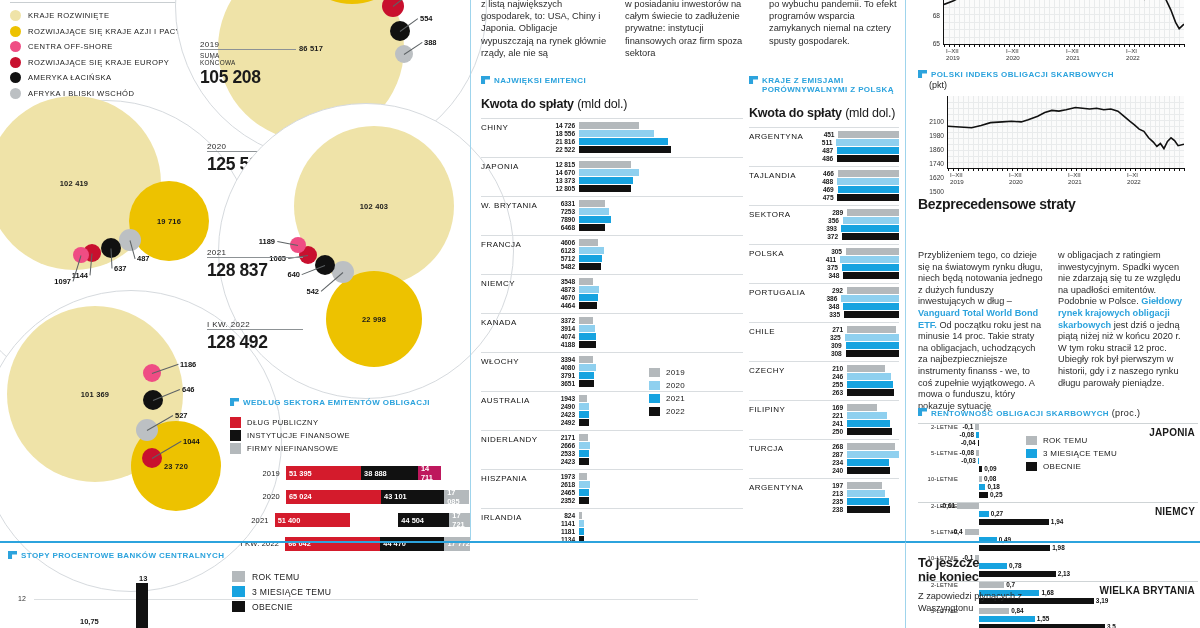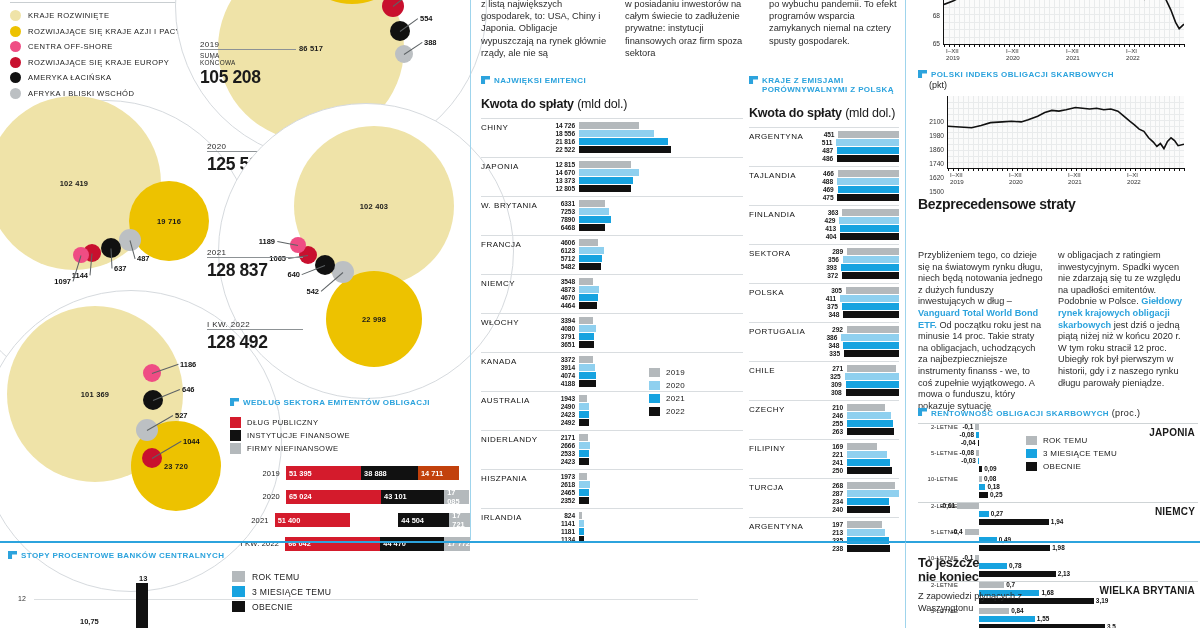--- a/index.html
+++ b/index.html
@@ -265,21 +265,21 @@
         <div class="row">
           <span class="sw" style="background: rgb(180, 185, 188);"></span>
           <span class="lb">FIRMY NIEFINANSOWE</span>
         </div>
       </div>
     <div class="sector-rows" id="sector-rows">
         <div class="sector-row">
           <div class="yl">2019</div>
           <div class="sector-seg" style="background: rgb(212, 27, 44); width: 75.1196px;">51 395</div>
           <div class="sector-seg" style="background: rgb(17, 17, 17); width: 56.8392px;">38 888</div>
-          <div class="sector-seg" style="background: #c2410c; width: 41px; color: rgb(255, 255, 255);">14 711</div>
+          <div class="sector-seg" style="background: #be185d; width: 23px; color: rgb(255, 255, 255);">14 711</div>
         </div>
         <div class="sector-row">
           <div class="yl">2020</div>
           <div class="sector-seg" style="background: rgb(212, 27, 44); width: 95.0399px;">65 024</div>
           <div class="sector-seg" style="background: rgb(17, 17, 17); width: 63.1256px;">43 101</div>
           <div class="sector-seg" style="background: rgb(180, 185, 188); width: 24.9717px; color: rgb(255, 255, 255);">17 085</div>
         </div>
         <div class="sector-row">
           <div class="yl">2021</div>
           <div class="sector-seg" style="background: rgb(212, 27, 44); width: 97.0511px;">51 400</div>
@@ -412,58 +412,58 @@
                 <div class="sval">4670</div>
                 <div class="sbar" style="background: rgb(23, 163, 224); width: 18.9973px;"></div>
               </div>
               <div class="srow">
                 <div class="sval">4464</div>
                 <div class="sbar" style="background: rgb(17, 17, 17); width: 18.1593px;"></div>
               </div>
             </div>
           </div>
           <div class="barrow">
+            <div class="cname">KANADA</div>
+            <div class="series">
+              <div class="srow">
+                <div class="sval">3372</div>
+                <div class="sbar" style="background: rgb(180, 185, 188); width: 13.7171px;"></div>
+              </div>
+              <div class="srow">
+                <div class="sval">3914</div>
+                <div class="sbar" style="background: rgb(143, 208, 239); width: 15.9219px;"></div>
+              </div>
+              <div class="srow">
+                <div class="sval">4074</div>
+                <div class="sbar" style="background: rgb(23, 163, 224); width: 16.5728px;"></div>
+              </div>
+              <div class="srow">
+                <div class="sval">4188</div>
+                <div class="sbar" style="background: rgb(17, 17, 17); width: 17.0366px;"></div>
+              </div>
+            </div>
+          </div>
+          <div class="barrow">
             <div class="cname">WŁOCHY</div>
             <div class="series">
               <div class="srow">
                 <div class="sval">3394</div>
                 <div class="sbar" style="background: rgb(180, 185, 188); width: 13.8066px;"></div>
               </div>
               <div class="srow">
                 <div class="sval">4080</div>
                 <div class="sbar" style="background: rgb(143, 208, 239); width: 16.5972px;"></div>
               </div>
               <div class="srow">
                 <div class="sval">3791</div>
                 <div class="sbar" style="background: rgb(23, 163, 224); width: 15.4216px;"></div>
               </div>
               <div class="srow">
                 <div class="sval">3651</div>
                 <div class="sbar" style="background: rgb(17, 17, 17); width: 14.8521px;"></div>
-              </div>
-            </div>
-          </div>
-          <div class="barrow">
-            <div class="cname">KANADA</div>
-            <div class="series">
-              <div class="srow">
-                <div class="sval">3372</div>
-                <div class="sbar" style="background: rgb(180, 185, 188); width: 13.7171px;"></div>
-              </div>
-              <div class="srow">
-                <div class="sval">3914</div>
-                <div class="sbar" style="background: rgb(143, 208, 239); width: 15.9219px;"></div>
-              </div>
-              <div class="srow">
-                <div class="sval">4074</div>
-                <div class="sbar" style="background: rgb(23, 163, 224); width: 16.5728px;"></div>
-              </div>
-              <div class="srow">
-                <div class="sval">4188</div>
-                <div class="sbar" style="background: rgb(17, 17, 17); width: 17.0366px;"></div>
               </div>
             </div>
           </div>
           <div class="barrow">
             <div class="cname">AUSTRALIA</div>
             <div class="series">
               <div class="srow">
                 <div class="sval">1943</div>
                 <div class="sbar" style="background: rgb(180, 185, 188); width: 7.90402px;"></div>
               </div>
@@ -610,41 +610,20 @@
                 <div class="sval">488</div>
                 <div class="sbar" style="background: rgb(143, 208, 239); width: 87.8591px;"></div>
               </div>
               <div class="srow">
                 <div class="sval">469</div>
                 <div class="sbar" style="background: rgb(23, 163, 224); width: 84.4384px;"></div>
               </div>
               <div class="srow">
                 <div class="sval">475</div>
                 <div class="sbar" style="background: rgb(17, 17, 17); width: 85.5186px;"></div>
-              </div>
-            </div>
-          </div>
-          <div class="barrow">
-            <div class="cname">FINLANDIA</div>
-            <div class="series">
-              <div class="srow">
-                <div class="sval">363</div>
-                <div class="sbar" style="background: rgb(180, 185, 188); width: 65.3542px;"></div>
-              </div>
-              <div class="srow">
-                <div class="sval">429</div>
-                <div class="sbar" style="background: rgb(143, 208, 239); width: 77.2368px;"></div>
-              </div>
-              <div class="srow">
-                <div class="sval">413</div>
-                <div class="sbar" style="background: rgb(23, 163, 224); width: 74.3562px;"></div>
-              </div>
-              <div class="srow">
-                <div class="sval">404</div>
-                <div class="sbar" style="background: rgb(17, 17, 17); width: 72.7358px;"></div>
               </div>
             </div>
           </div>
           <div class="barrow">
             <div class="cname">SEKTORA</div>
             <div class="series">
               <div class="srow">
                 <div class="sval">289</div>
                 <div class="sbar" style="background: rgb(180, 185, 188); width: 52.0313px;"></div>
               </div>

